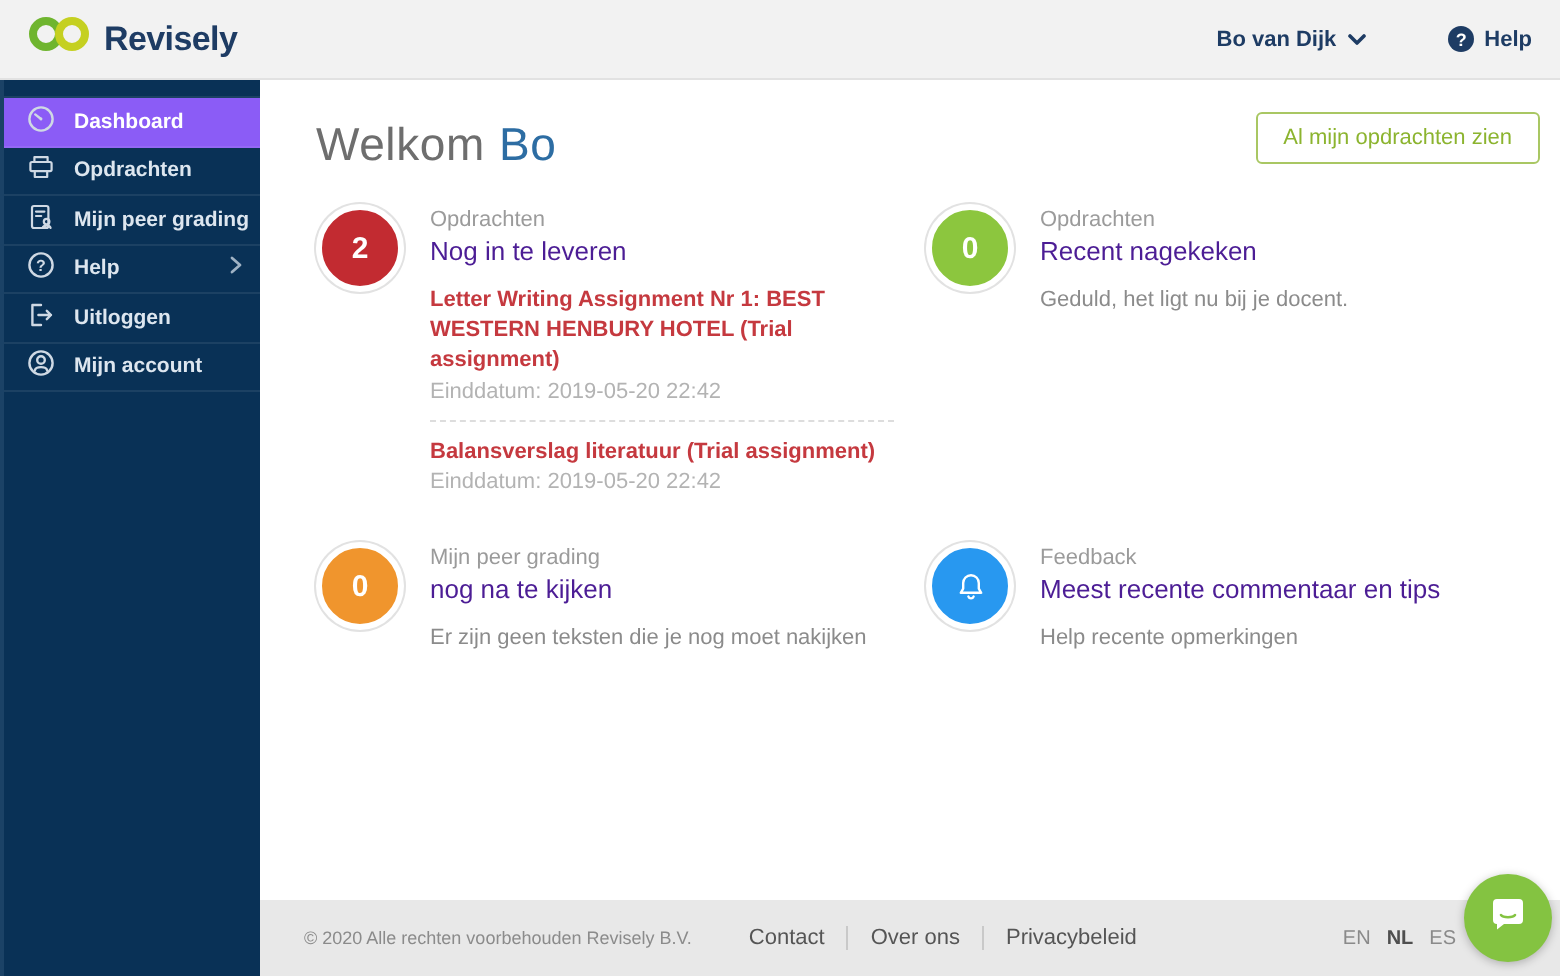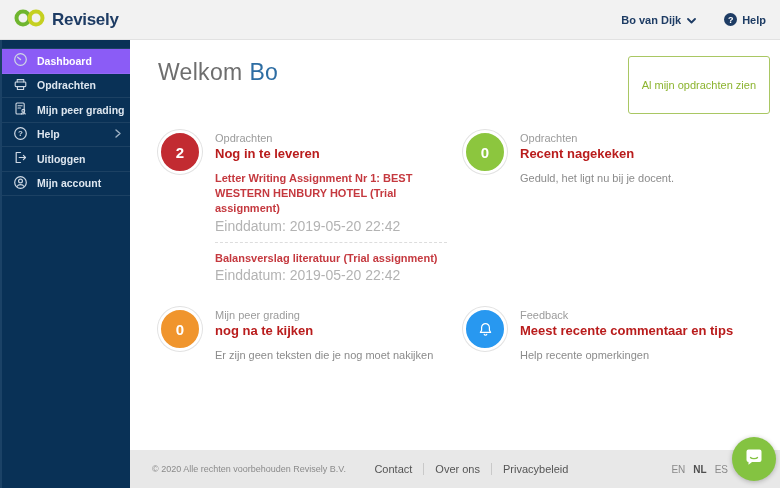--- a/index.html
+++ b/index.html
@@ -6,21 +6,21 @@
   html,body { width:780px; height:488px; overflow:hidden; }
   body { font-family:"Liberation Sans", sans-serif; background:#fff; }
   .app { width:780px; height:488px; position:relative; display:flex; flex-direction:column;border-radius:12px; }
 
   
   .topbar { height:40px; background:#f2f2f2; border-bottom:1px solid #e2e2e2; display:flex; align-items:center; flex:none; }
   .logo { margin-left:13px; width:140px; display:flex; align-items:center; gap:5px; flex:none; }
   .logo-text { font-size:17px; font-weight:bold; color:#1e3c64; letter-spacing:-0.3px; }
   .school-info { margin-left:12px; font-size:10px; line-height:1.5; color:#7d7d7d; }
   .school-info .val { color:#4f4f4f; font-weight:bold; }
-  .topbar-right { margin-left:auto; margin-right:14px; display:flex; align-items:center; gap:28px; }
+  .topbar-right { margin-left:auto; margin-right:14px; display:flex; align-items:center; gap:41px; }
   .user-menu { display:flex; align-items:center; gap:6px; font-size:11px; font-weight:bold; color:#1e3c64; cursor:pointer; }
   .help-link { display:flex; align-items:center; gap:5px; font-size:11px; font-weight:bold; color:#1e3c64; cursor:pointer; }
   .q-circle { width:13px; height:13px; border-radius:50%; background:#1e3c64; color:#fff; font-size:9px; font-weight:bold; display:flex; align-items:center; justify-content:center; }
 
   
   .body-row { flex:1; display:flex; min-height:0; }
 
   
   .sidebar { width:130px; background:#093156; flex:none; border-left:2px solid #1b4266; }
   .menu { margin-top:8px; border-top:1px solid rgba(255,255,255,0.08); }
@@ -29,38 +29,38 @@
   .menu-item.active { background:#8b5cf6; color:#fff; }
   .menu-item svg { flex:none; }
   .menu-chevron { margin-left:auto; margin-right:9px; }
 
   
   .main { flex:1; display:flex; flex-direction:column; min-width:0; }
   .content { flex:1; padding:16px 10px 0 28px; }
   .content-head { display:flex; justify-content:space-between; align-items:flex-start; }
   .welcome { font-size:23px; font-weight:normal; color:#6e6e6e; letter-spacing:0.3px; display:flex; gap:7px; margin-top:3px;text-align:center; }
   .welcome .name { color:#2d6da3; }
-  .btn-outline { border:1px solid #a9c763; background:#fff; color:#8cb42f; font-size:11px; padding:22px 13px;
+  .btn-outline { border:1px solid #a9c763; background:#fff; color:#8cb42f; font-size:11px; padding:6px 13px;
                  border-radius:3px; cursor:pointer; font-family:inherit; }
 
   .filters { margin-top:13px; }
   .filter-label { font-size:11px; color:#8b8b8b; margin-bottom:2px; }
   .filter-value { font-size:12px; font-weight:bold; color:#1e3c64; display:flex; align-items:center; gap:6px; margin-bottom:7px; cursor:pointer; }
 
   .cards { margin-top:16px; display:grid; grid-template-columns:305px 1fr; row-gap:24px; }
   .card { display:flex; gap:13px; }
   .badge-circle { width:44px; height:44px; border-radius:50%; border:3px solid #fff; box-shadow:0 0 0 1px #e2e2e2;
                   display:flex; align-items:center; justify-content:center; color:#fff; font-size:15px; font-weight:bold; flex:none; }
   .card-text { padding-top:2px; }
   .card-label { font-size:11px; color:#9b9b9b; }
-  .card-title { font-size:13px; font-weight:bold; color:#b91c1c; margin-top:2px; }
+  .card-title { font-size:13px; font-weight:normal; color:#4c1d95; margin-top:2px; }
   .card-note { font-size:11px; color:#8b8b8b; margin-top:11px; }
   .card-items { margin-top:10px; width:232px; }
   .assignment-link { font-size:11px; font-weight:bold; color:#c5393f; line-height:1.35; cursor:pointer; }
-  .assignment-due { font-size:14px; color:#b3b3b3; margin-top:2px; }
+  .assignment-due { font-size:11px; color:#b3b3b3; margin-top:2px; }
   .assignment-divider { border:none; border-top:1px dashed #ddd; margin:8px 0; }
 
   
   .footer { height:38px; background:#e8e8e8; display:flex; align-items:center; flex:none; }
   .copyright { font-size:9px; color:#8b8b8b; margin-left:22px; }
   .footer-links { margin-left:auto; display:flex; align-items:center;justify-content:center; }
   .footer-link { font-size:11px; color:#555; padding:0 11px; cursor:pointer; }
   .footer-link + .footer-link { border-left:1px solid #c9c9c9; }
   .languages { margin-left:92px; margin-right:52px; display:flex; gap:8px; }
   .lang { font-size:10px; color:#8a8a8a; cursor:pointer; }

